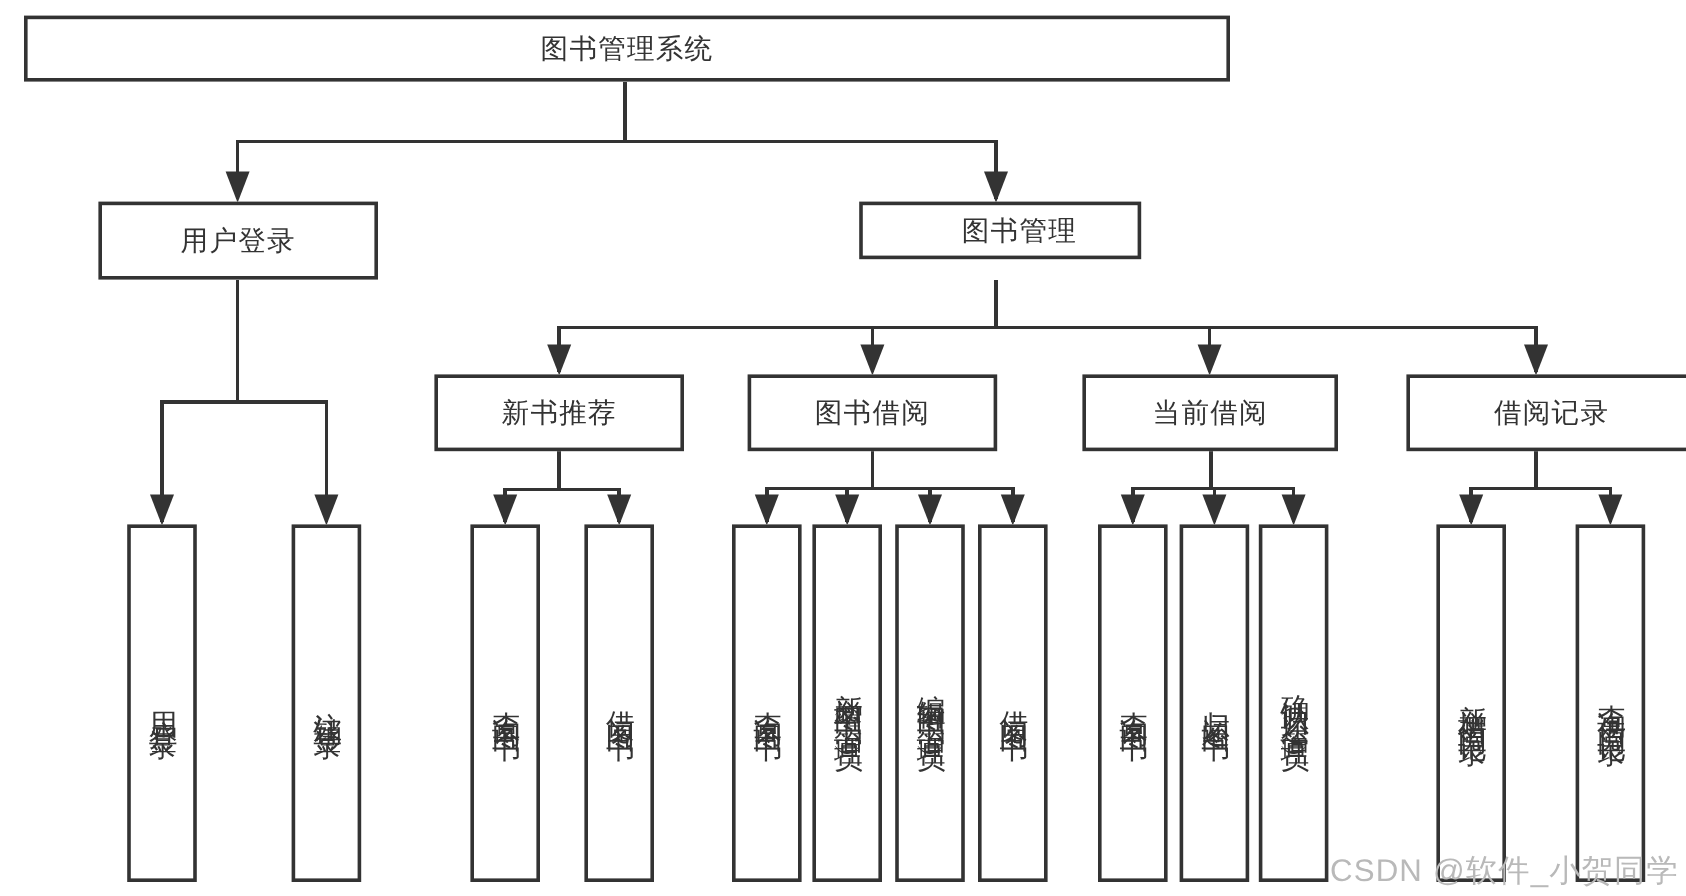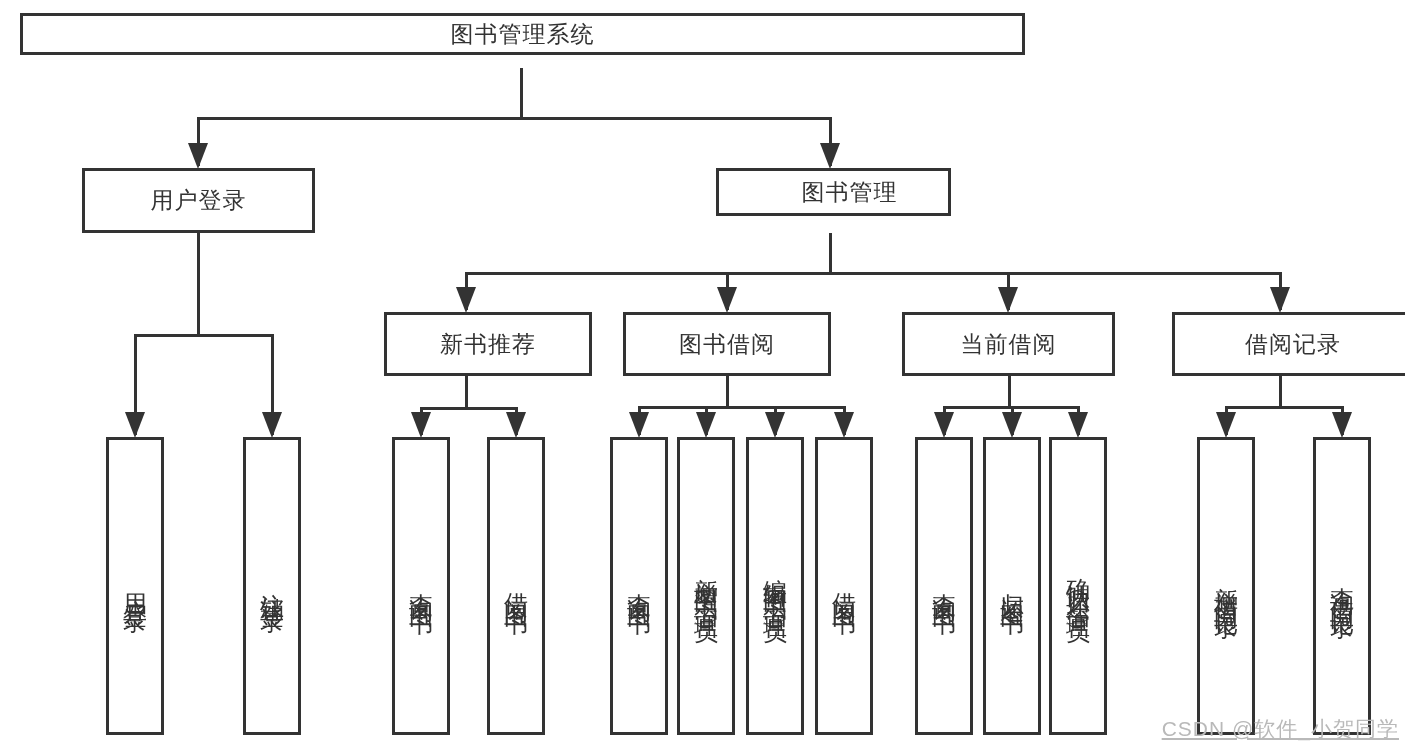--- a/index.html
+++ b/index.html
@@ -40,25 +40,24 @@
     font-size: 24px;
     writing-mode: vertical-rl;
     letter-spacing: 6px;
     line-height: 1;
     padding: 6px 0;
   }
   .watermark {
     position: absolute;
     right: 6px;
     bottom: 4px;
-    font-size: 21px;
+    font-size: 26px;
     color: #b9b9b9;
     letter-spacing: 1px;
     white-space: nowrap;
-    text-decoration: underline;
   }
 </style>
 </head>
 <body>
 
 <div class="canvas">
 
   <svg class="wires" viewBox="0 0 1405 747" xmlns="http://www.w3.org/2000/svg">
     <g stroke="#333333" stroke-width="3" fill="none" shape-rendering="crispEdges">
 
@@ -104,26 +103,26 @@
       <polygon points="765,412 785,412 775,438"></polygon>
       <polygon points="834,412 854,412 844,438"></polygon>
       <polygon points="934,412 954,412 944,438"></polygon>
       <polygon points="1002,412 1022,412 1012,438"></polygon>
       <polygon points="1068,412 1088,412 1078,438"></polygon>
       <polygon points="1216,412 1236,412 1226,438"></polygon>
       <polygon points="1332,412 1352,412 1342,438"></polygon>
     </g>
   </svg>
 
-  <div class="node h" style="left:20px; top:13px; width:1005px; height:42px;">图书管理系统</div>
+  <div class="node h" style="left:20px; top:13px; width:1005px; height:55px;">图书管理系统</div>
 
   <div class="node h" style="left:82px; top:168px; width:233px; height:65px;">用户登录</div>
   <div class="node h" style="left:716px; top:168px; width:235px; height:48px;padding-left:32px;">图书管理</div>
 
-  <div class="node h" style="left:362px; top:312px; width:208px; height:64px;margin-left:22px;">新书推荐</div>
+  <div class="node h" style="left:362px; top:312px; width:208px; height:64px;">新书推荐</div>
   <div class="node h" style="left:902px; top:312px; width:213px; height:64px;">当前借阅</div>
   <div class="node h" style="left:623px; top:312px; width:208px; height:64px;">图书借阅</div>
   <div class="node h" style="left:1172px; top:312px; width:242px; height:64px;">借阅记录</div>
 
   <div class="node v" style="left:106px; top:437px; width:58px; height:298px;">用户登录</div>
   <div class="node v" style="left:243px; top:437px; width:58px; height:298px;">注销登录</div>
 
   <div class="node v" style="left:392px; top:437px; width:58px; height:298px;">查询图书</div>
   <div class="node v" style="left:487px; top:437px; width:58px; height:298px;">借阅图书</div>
 

